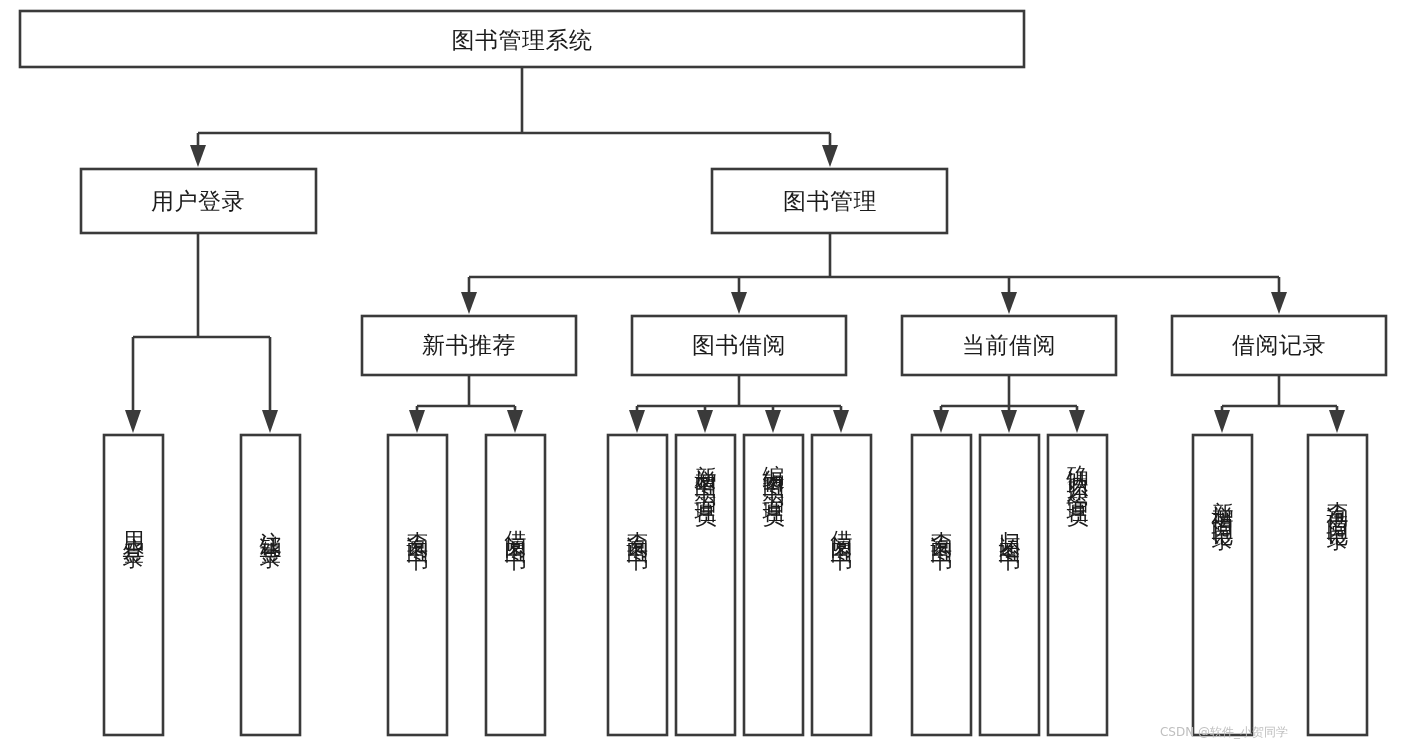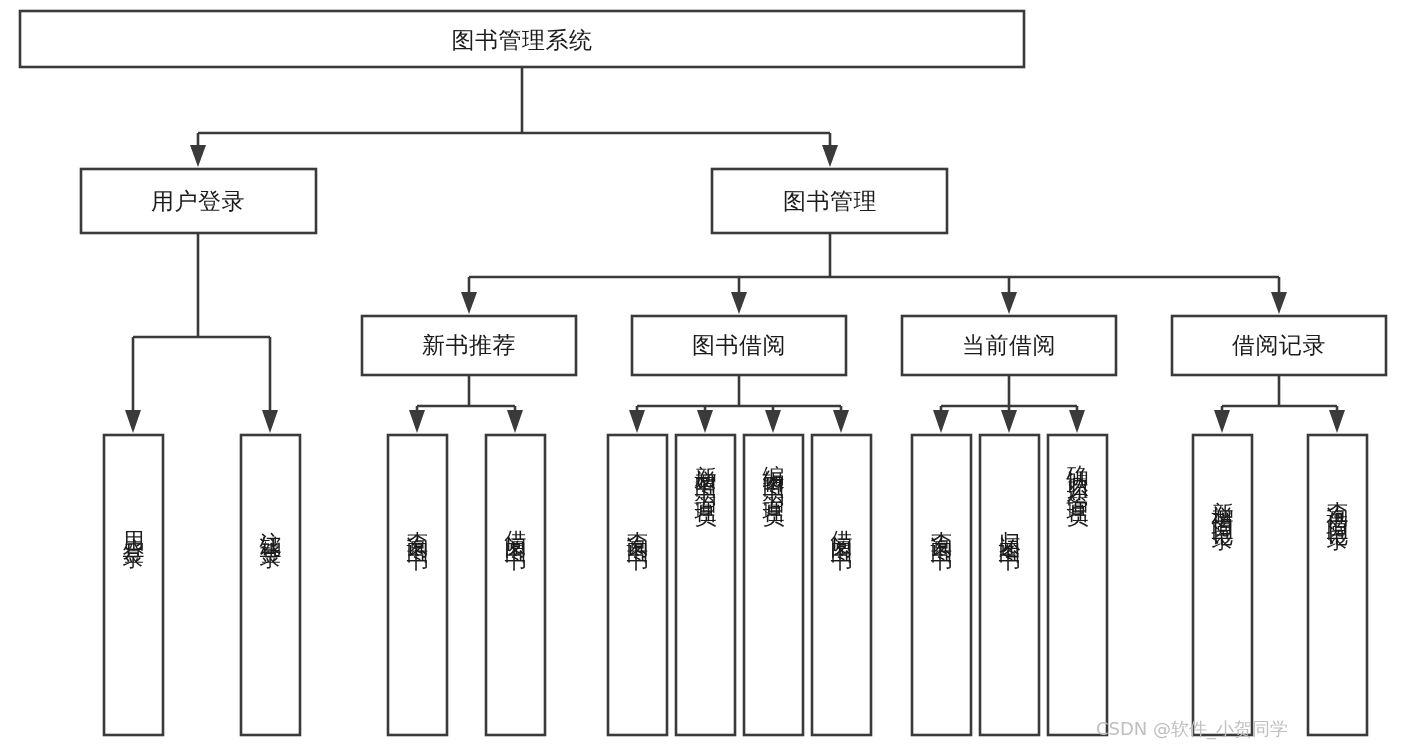--- a/index.html
+++ b/index.html
@@ -66,21 +66,21 @@
     color: #1b1b1b;
     letter-spacing: 6px;
     white-space: nowrap;
     text-align: left;
   }
   .watermark {
     position: absolute;
     right: 12px;
     bottom: 6px;
     font-family: "DejaVu Sans", "Liberation Sans", sans-serif;
-    font-size: 18px;
+    font-size: 12px;
     color: #bfbfbf;
     white-space: nowrap;
     user-select: none;
   }
 </style>
 </head>
 <body>
 
 <div id="diagram-root">
 

